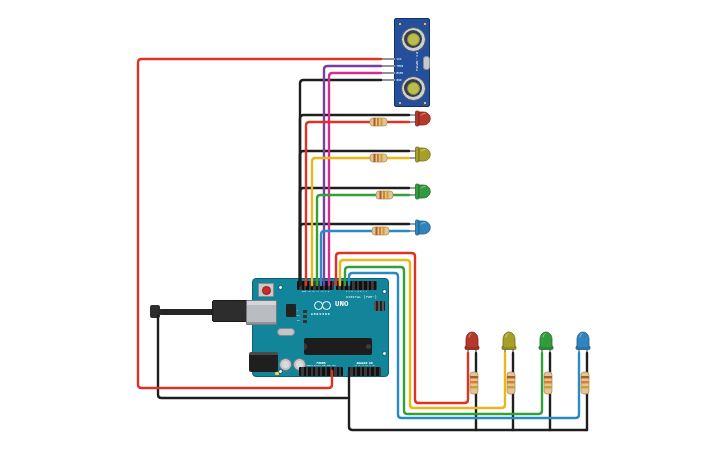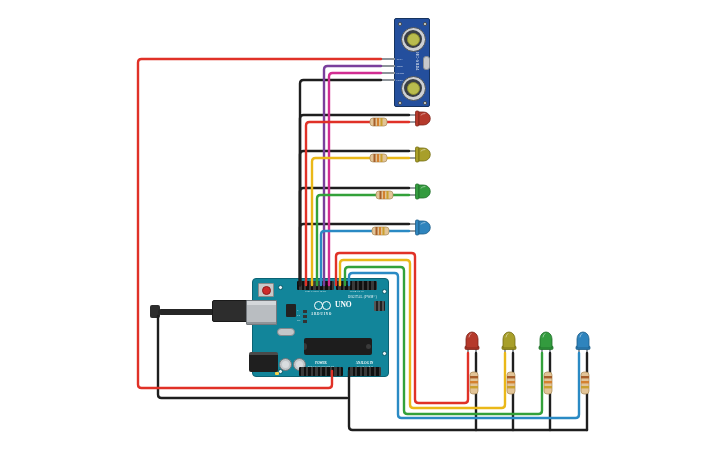--- a/index.html
+++ b/index.html
@@ -1,17 +1,17 @@
 <!DOCTYPE html>
 <html><head>
 <meta charset="utf-8">
 <style>
   html,body{margin:0;padding:0;background:#fff;}
   #canvas{position:relative;width:725px;height:453px;background:#ffffff;overflow:hidden;
-          font-family:Liberation Serif, serif;}
+          font-family:Liberation Mono, monospace;}
   .abs{position:absolute;}
   #wireSvg{position:absolute;left:0;top:0;width:725px;height:453px;pointer-events:none;}
   
   .board{left:252px;top:278px;width:137px;height:99px;background:#12859a;border:1px solid #0b6374;
          border-radius:4px;box-sizing:border-box;}
   .hdr{background:#1c1c1c;border-radius:1px;
        background-image:repeating-linear-gradient(90deg,#101010 0 2.4px,#3a3a3a 2.4px 4.7px);}
   .silk{color:#fff;position:absolute;line-height:1;white-space:nowrap;}
   .hole{position:absolute;width:4.6px;height:4.6px;border-radius:50%;background:#e9f3f5;border:1px solid #085a6a;box-sizing:border-box;}
   .cap{position:absolute;width:13px;height:13px;border-radius:50%;background:#c2c6c9;border:1px solid #6f7579;box-sizing:border-box;}

